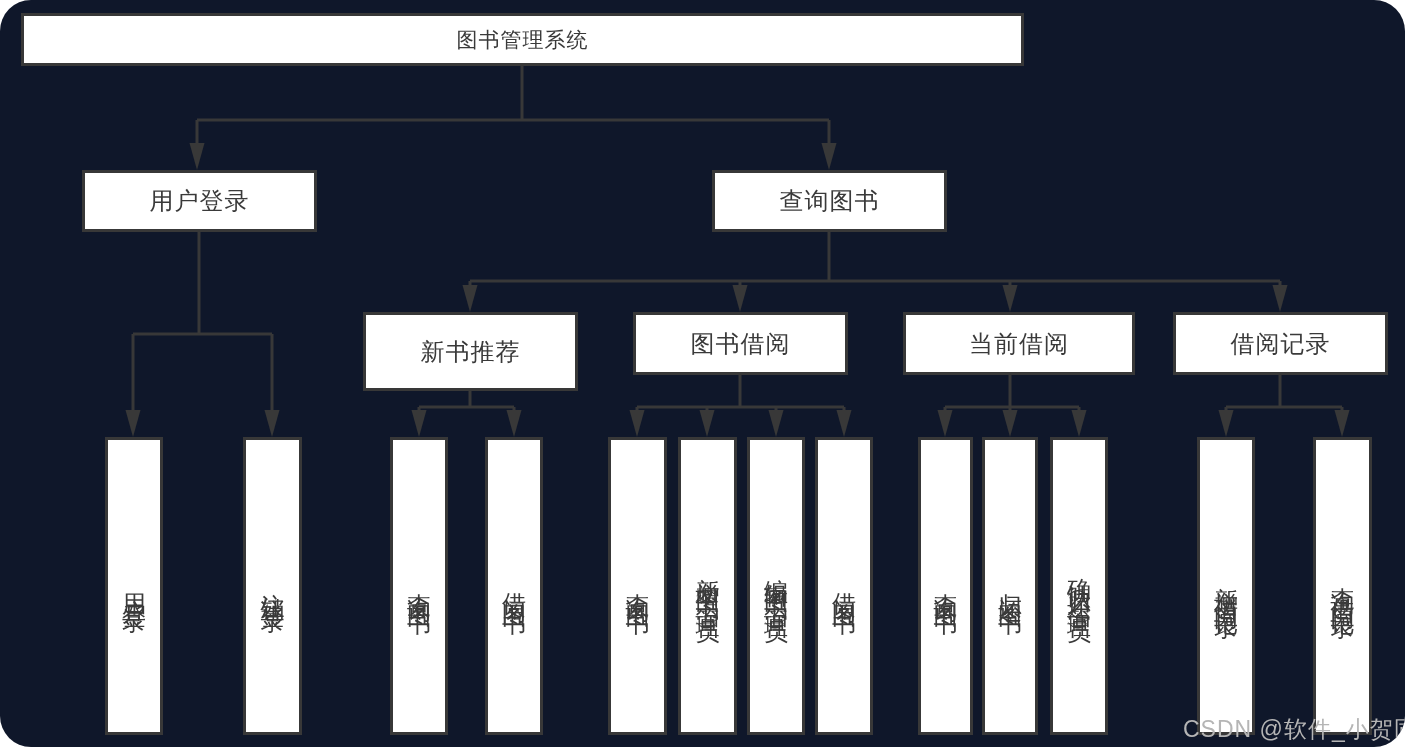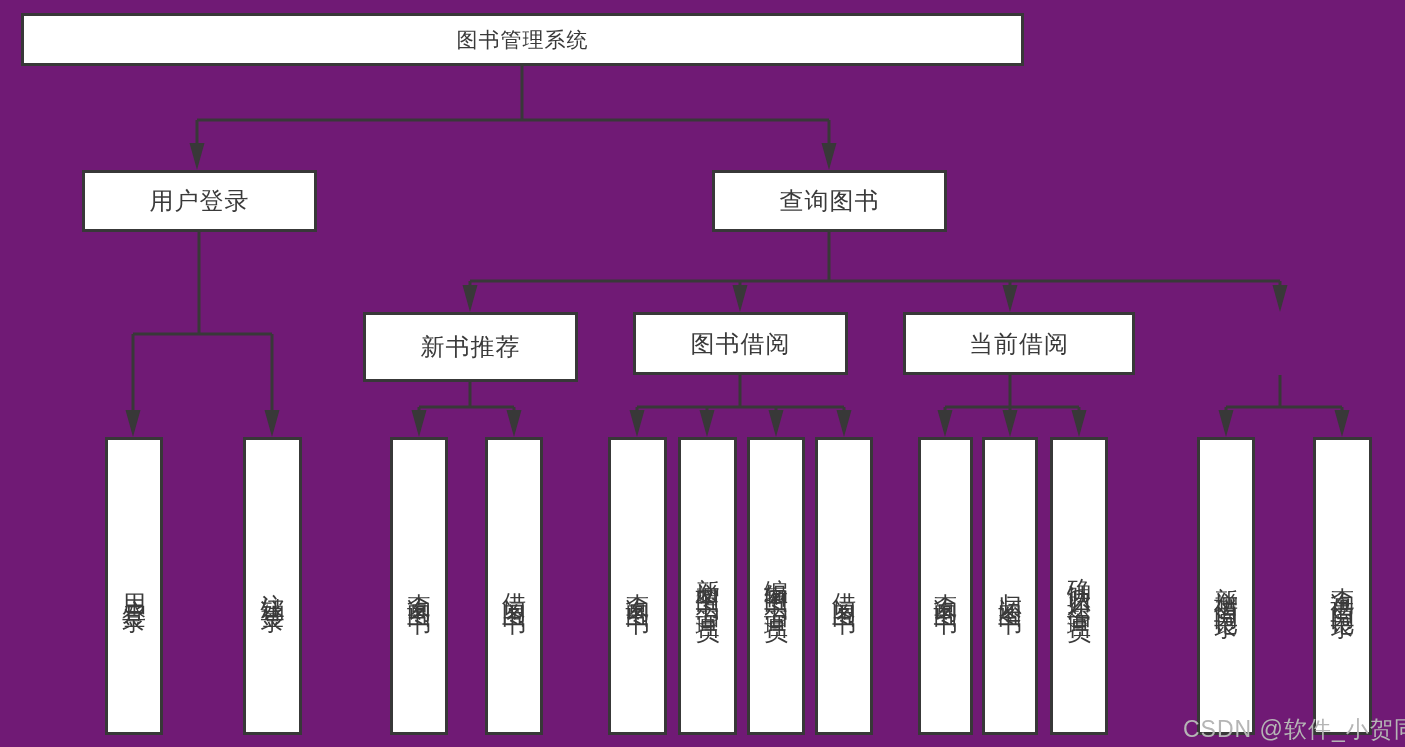--- a/index.html
+++ b/index.html
@@ -1,22 +1,23 @@
 <!DOCTYPE html>
 <html><head>
 <meta charset="utf-8">
 <style>
   html, body { margin: 0; padding: 0; background: #ffffff; }
   .canvas {
     position: relative;
     width: 1405px;
     height: 747px;
-    background: #701a75;
+    background: #0f172a;
     overflow: hidden;
     font-family: "Liberation Sans", "DejaVu Sans", sans-serif;
+    border-radius: 31px;
   }
   .connectors {
     position: absolute;
     left: 0; top: 0;
     width: 1405px; height: 747px;
   }
   .connectors path { stroke: #383838; stroke-width: 3; fill: none; }
   .connectors polygon { fill: #383838; stroke: none; }
   .box {
     position: absolute;
@@ -106,28 +107,31 @@
     <span>图书管理系统</span>
   </div>
 
   <div class="box hnode" style="left:82px; top:170px; width:235px; height:62px;">
     <span>用户登录</span>
   </div>
   <div class="box hnode" style="left:712px; top:170px; width:235px; height:62px;">
     <span>查询图书</span>
   </div>
 
-  <div class="box hnode" style="left:363px; top:312px; width:215px; height:70px;">
+  <div class="box hnode" style="left:363px; top:312px; width:215px; height:79px;">
     <span>新书推荐</span>
   </div>
   <div class="box hnode" style="left:633px; top:312px; width:215px; height:63px;">
     <span>图书借阅</span>
   </div>
   <div class="box hnode" style="left:903px; top:312px; width:232px; height:63px;">
     <span>当前借阅</span>
+  </div>
+  <div class="box hnode" style="left:1173px; top:312px; width:215px; height:63px;">
+    <span>借阅记录</span>
   </div>
 
   <div class="box leaf" style="left:105px; top:437px; width:58px; height:298px;">
     <span>用户登录</span>
   </div>
   <div class="box leaf" style="left:243px; top:437px; width:59px; height:298px;">
     <span>注销登录</span>
   </div>
 
   <div class="box leaf" style="left:390px; top:437px; width:58px; height:298px;">

